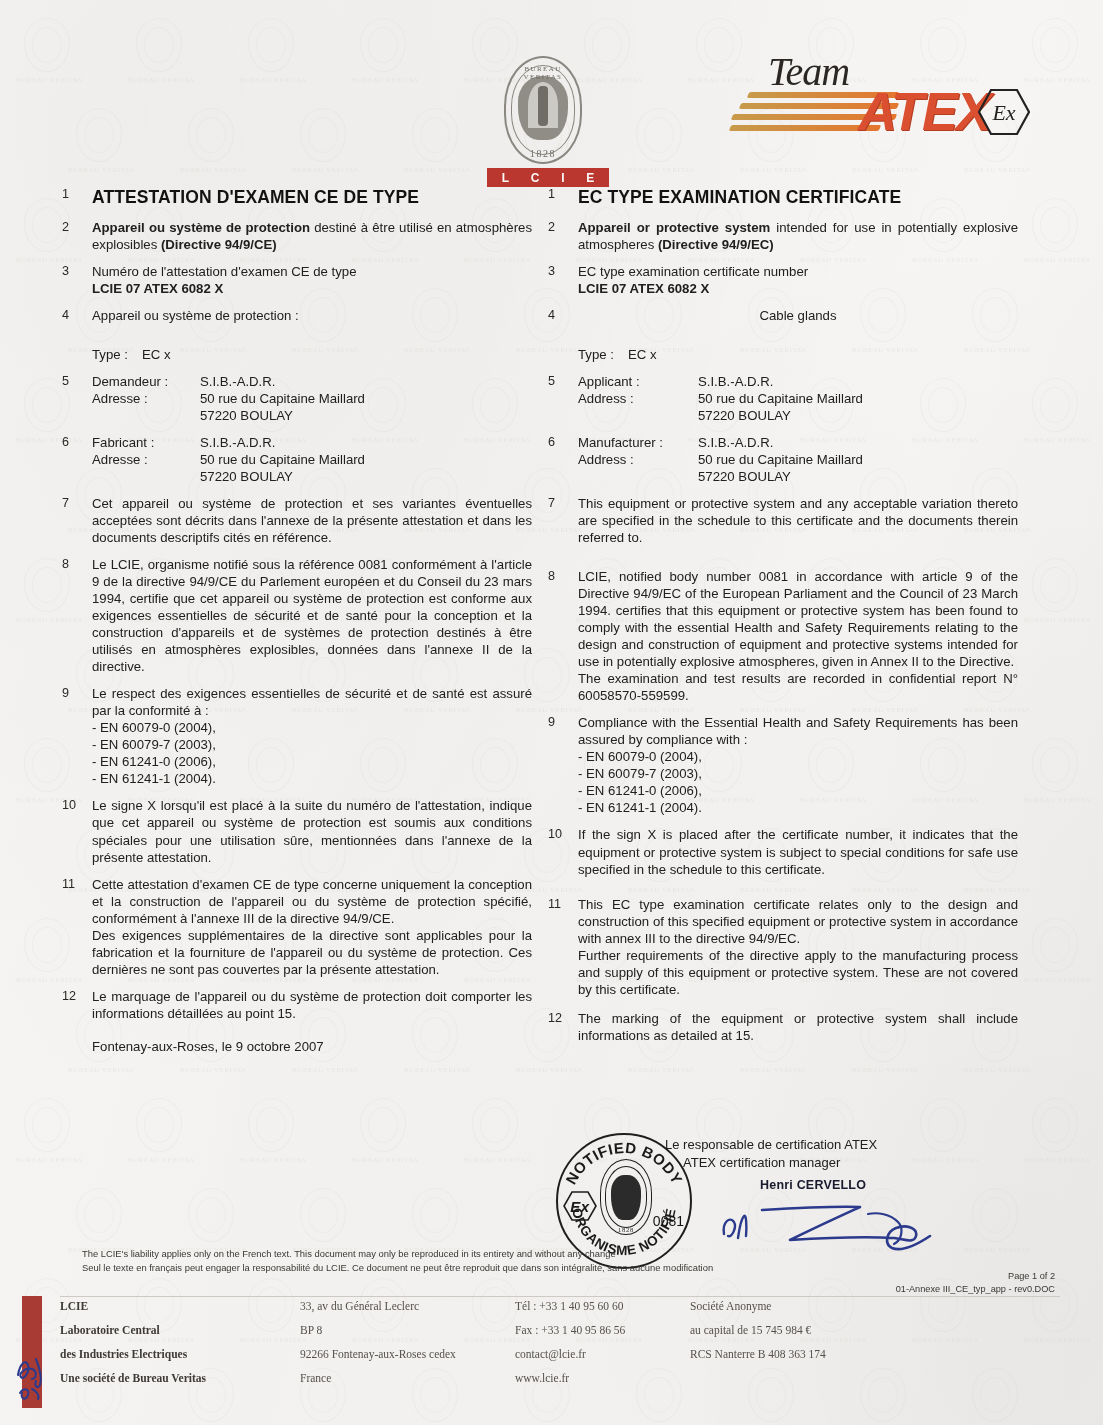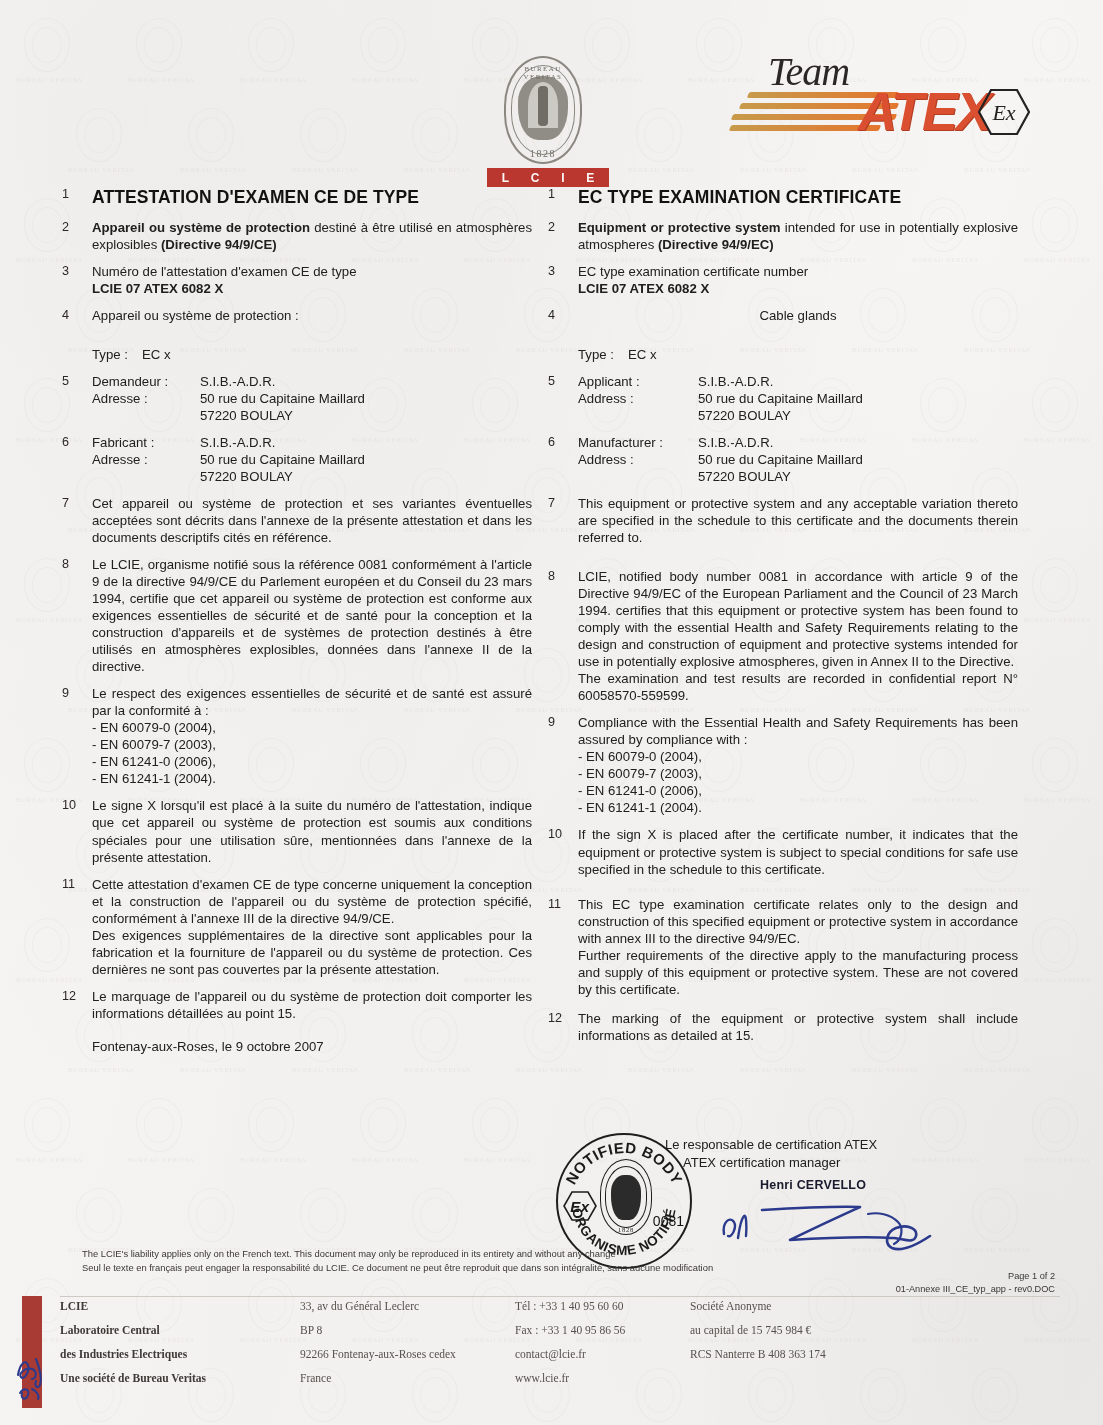--- a/index.html
+++ b/index.html
@@ -700,21 +700,21 @@
 
     <div class="col right">
 
       <div class="clause title-clause">
         <div class="num">1</div>
         <div class="txt">EC TYPE EXAMINATION CERTIFICATE</div>
       </div>
 
       <div class="clause">
         <div class="num">2</div>
-        <div class="txt"><span class="b">Equipment or protective system</span><span> intended for use in potentially explosive atmospheres </span><span class="b">(Directive 94/9/EC)</span></div>
+        <div class="txt"><span class="b">Appareil or protective system</span><span> intended for use in potentially explosive atmospheres </span><span class="b">(Directive 94/9/EC)</span></div>
       </div>
 
       <div class="clause nojust">
         <div class="num">3</div>
         <div class="txt">
           <span class="ind">EC type examination certificate number</span>
           <span class="ind b">LCIE 07 ATEX 6082 X</span>
         </div>
       </div>
 

